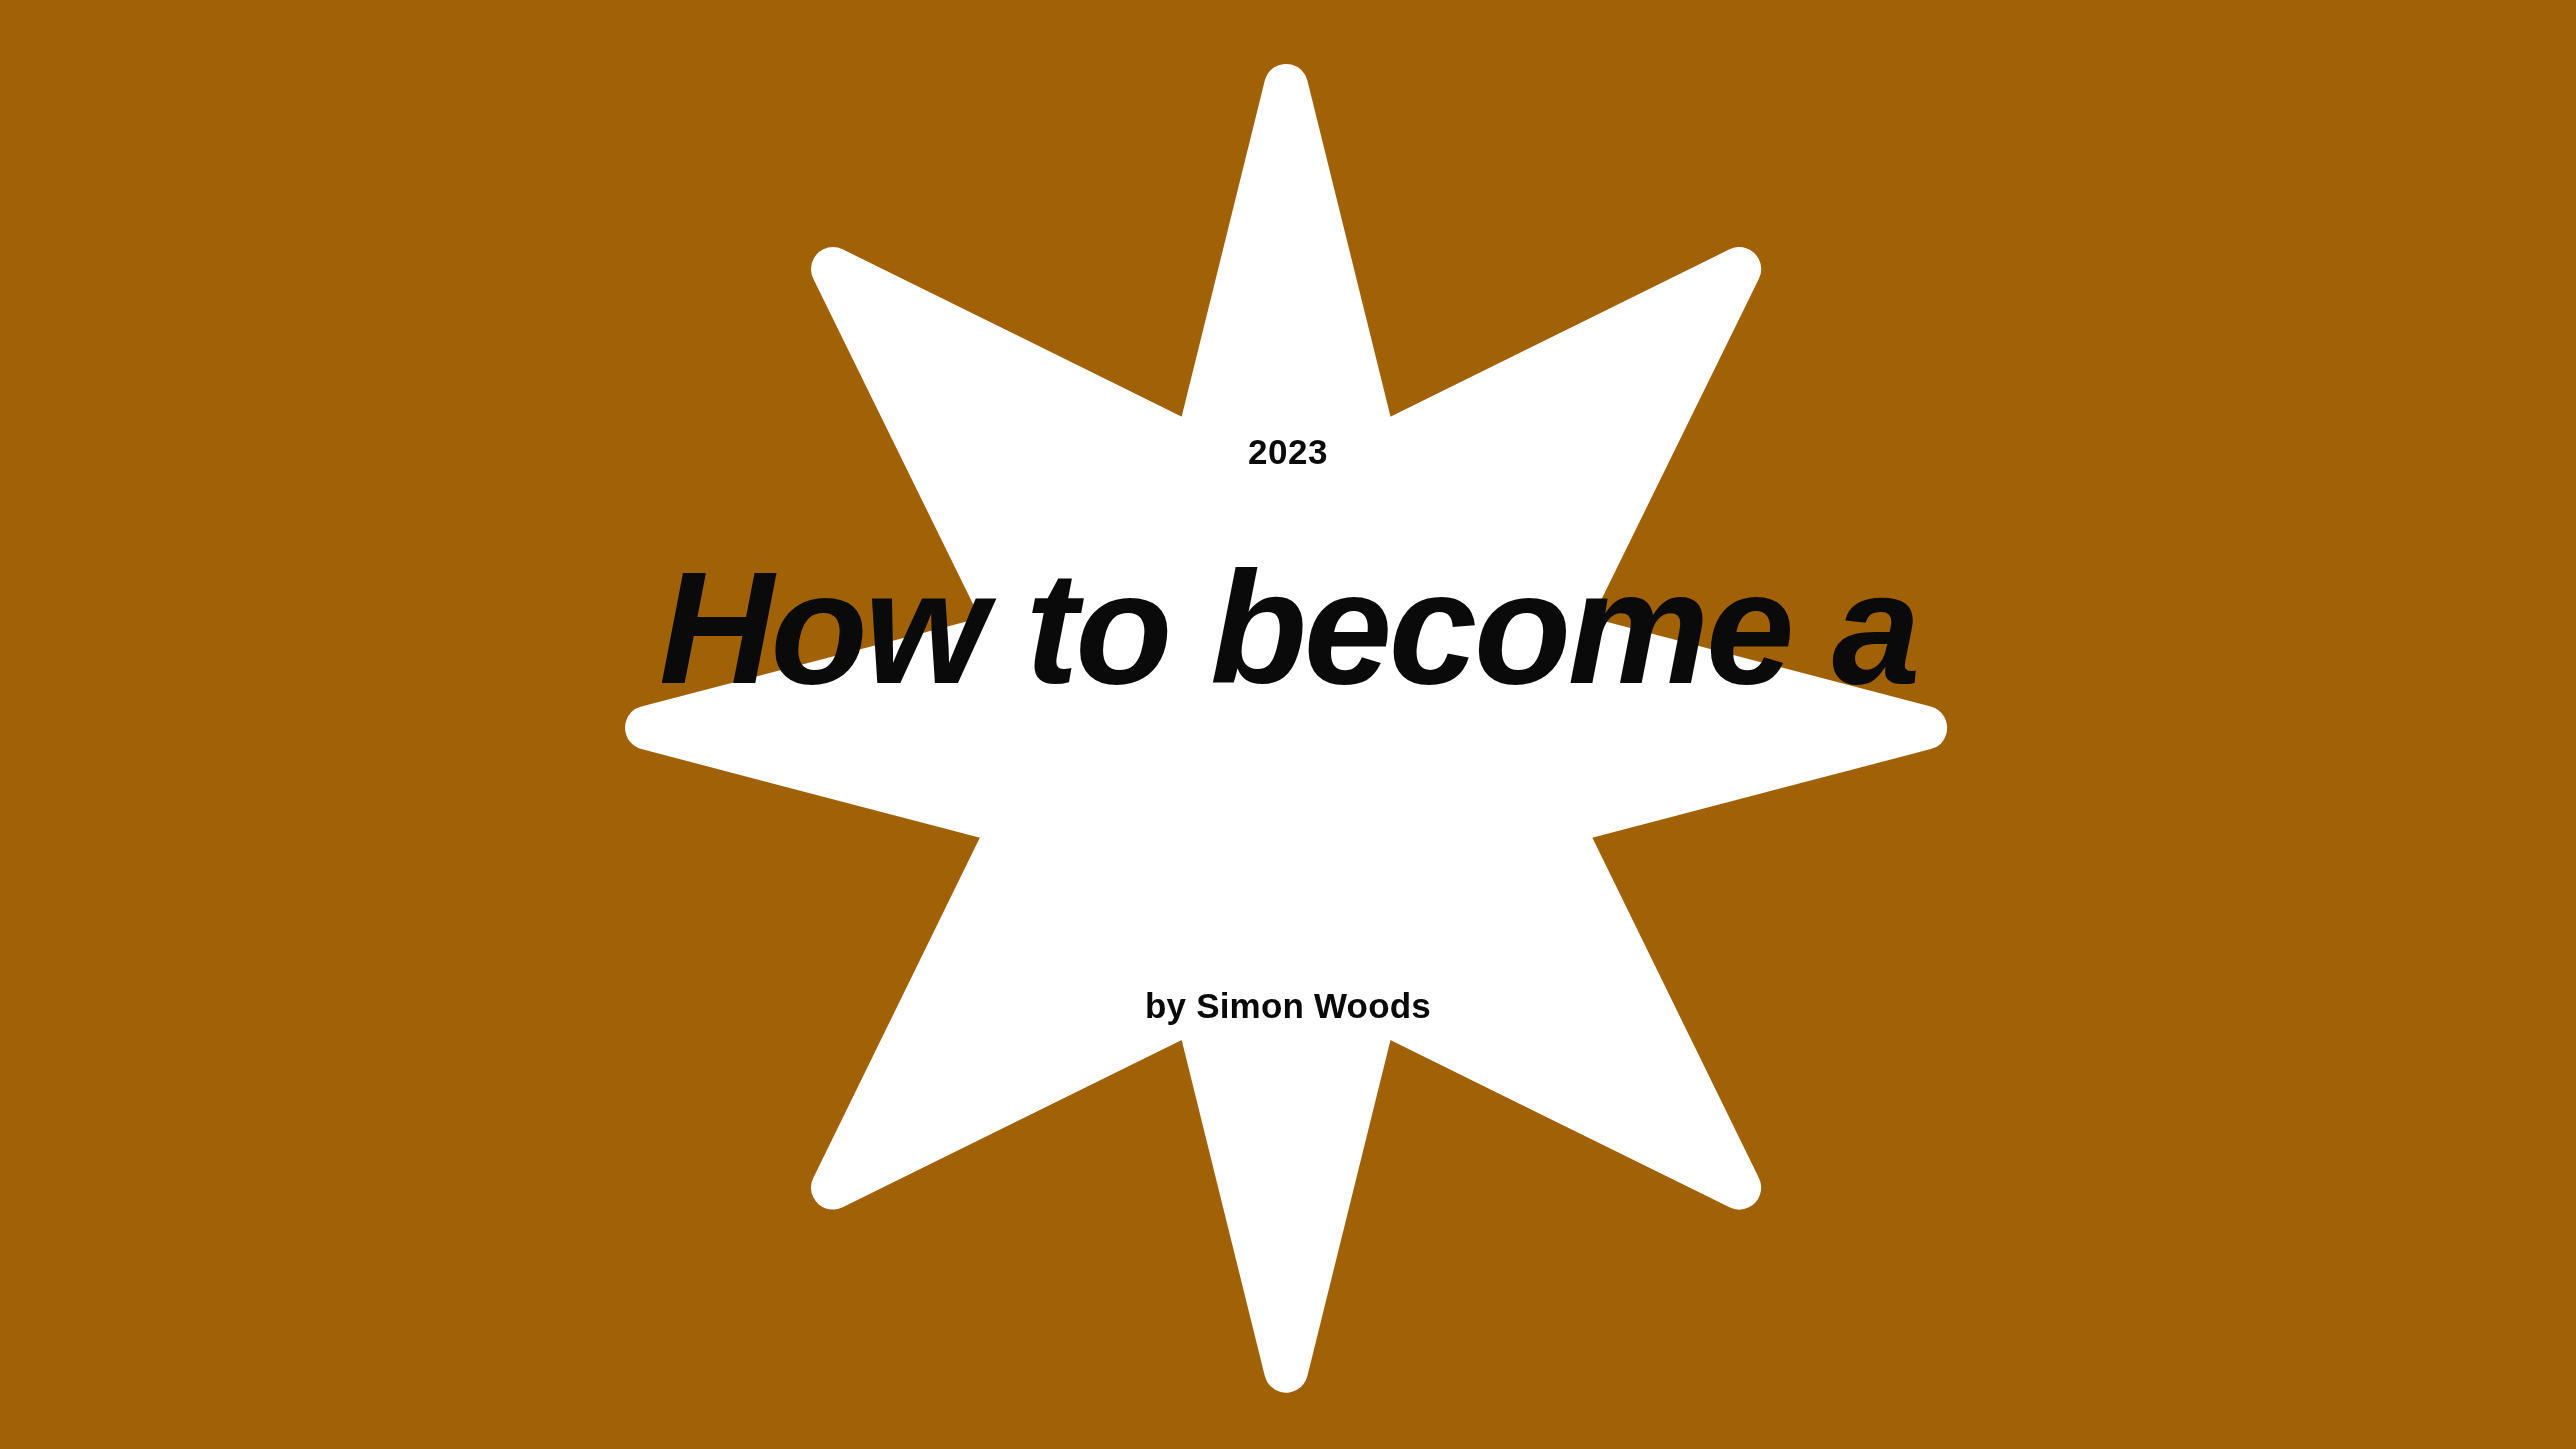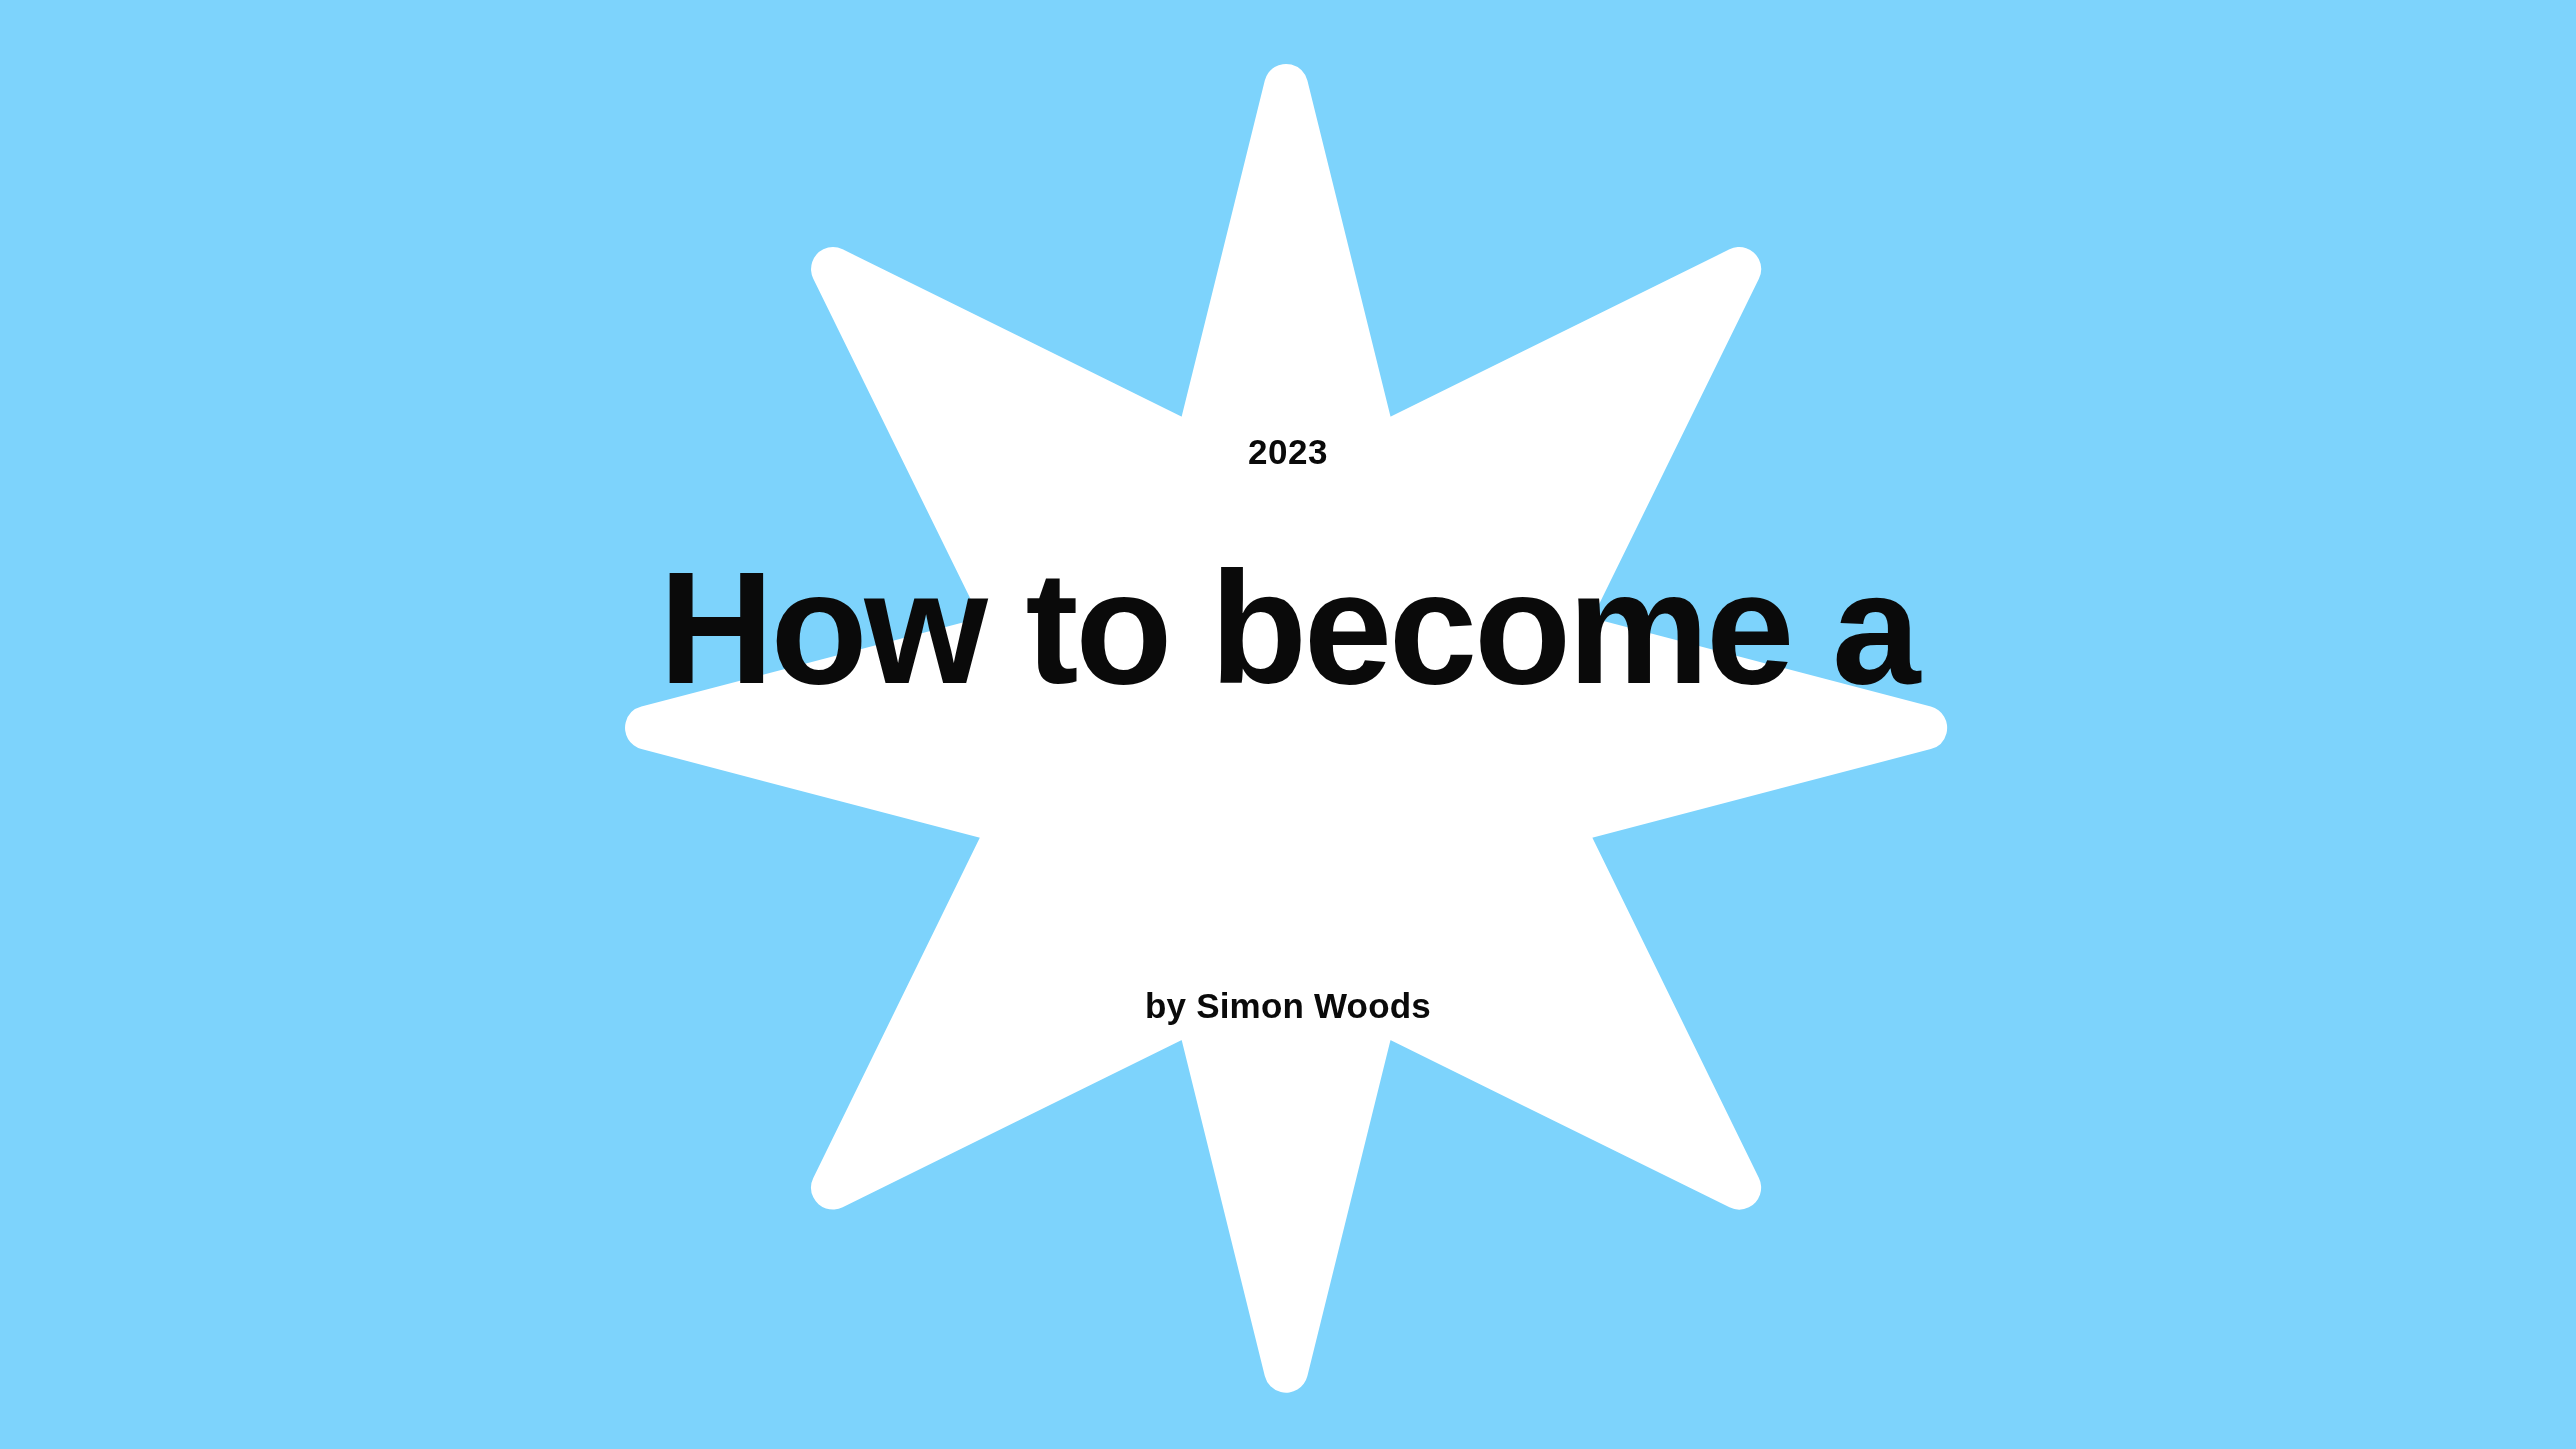--- a/index.html
+++ b/index.html
@@ -66,39 +66,40 @@
     text-align: center;
     font-size: 159px;
     font-weight: 700;
     line-height: 196px;
     letter-spacing: -3.3px;
     color: #0a0a0a;
     white-space: normal;
   }
   .title .line {
     display: block;
+    font-style: italic;
   }
 
   .byline {
     position: absolute;
     top: 988px;
     left: 0;
     width: 100%;
     text-align: center;
     font-size: 35px;
     font-weight: 700;
     letter-spacing: 0.2px;
     color: #0a0a0a;
     line-height: 1;
   }
 </style>
 </head>
 <body>
 
-<div id="slide" style="background: #7dd3fc;">
+<div id="slide" style="background: #a16207;">
 
   <div id="star-layer">
     <svg viewBox="0 0 2700 1519" xmlns="http://www.w3.org/2000/svg" aria-hidden="true">
       <g>
         <path d="M 1348 90
              L 1442 470
              L 1823 282
              L 1636 663
              L 2018 763
              L 1636 863

